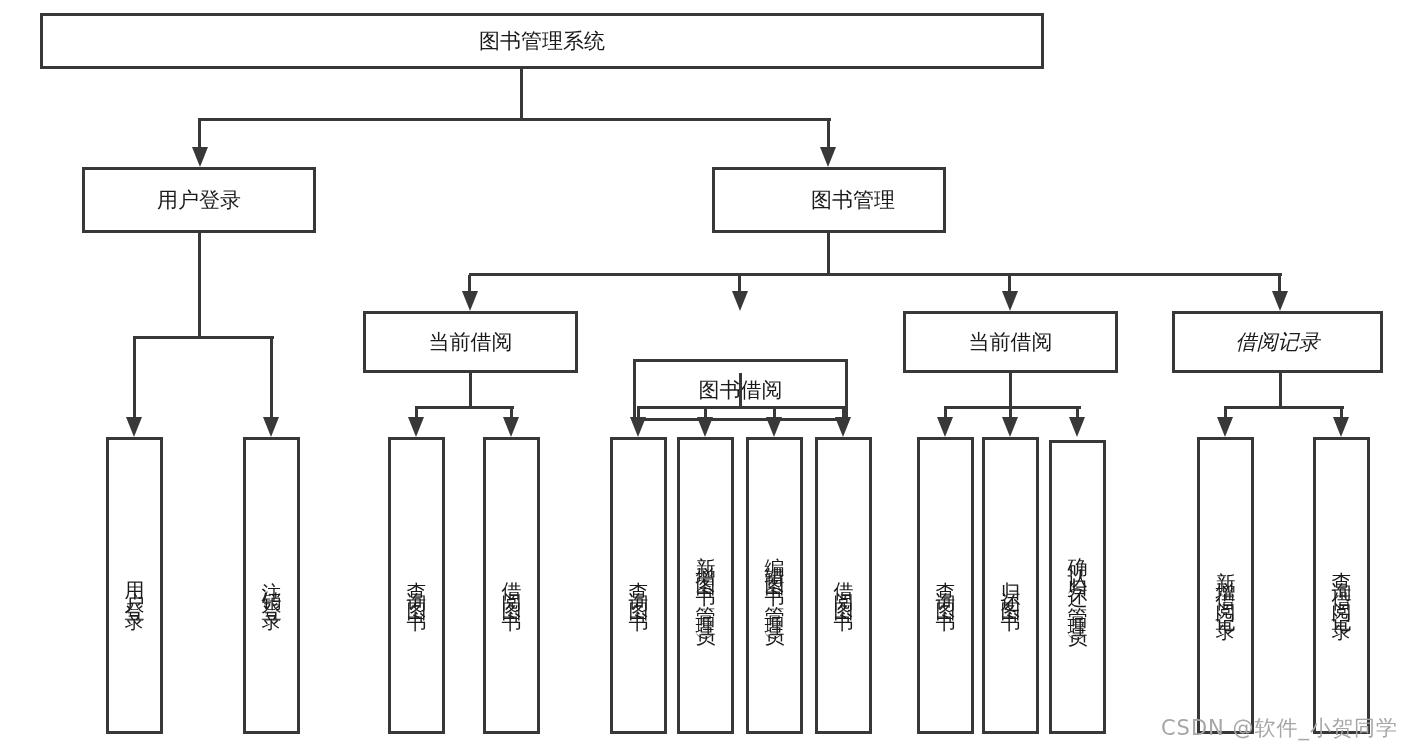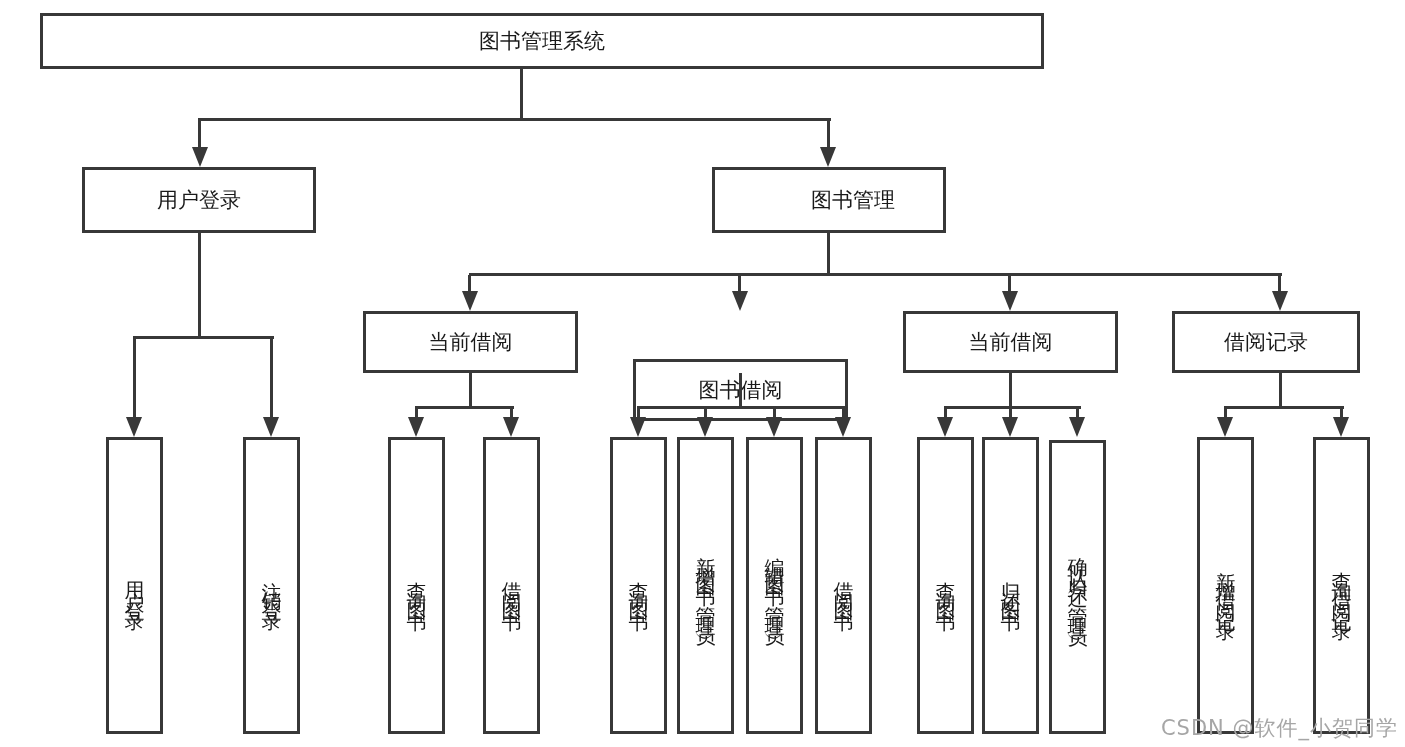--- a/index.html
+++ b/index.html
@@ -91,21 +91,21 @@
 
   <div class="box" style="left:363px;top:311px;width:215px;height:62px;">
     <span>当前借阅</span>
   </div>
   <div class="box" style="left:633px;top:311px;width:215px;height:62px;margin-top:48px;">
     <span>图书借阅</span>
   </div>
   <div class="box" style="left:903px;top:311px;width:215px;height:62px;align-items:center;">
     <span>当前借阅</span>
   </div>
-  <div class="box" style="left:1172px;top:311px;width:188px;height:62px;">
+  <div class="box" style="left:1172px;top:311px;width:211px;height:62px;font-style:italic;">
     <span>借阅记录</span>
   </div>
 
   <div class="vline" style="left:198px;top:233px;width:3px;height:105px;"></div>
   <div class="hline" style="left:133px;top:336px;width:141px;height:3px;"></div>
   <div class="vline" style="left:133px;top:338px;width:3px;height:82px;"></div>
   <div class="vline" style="left:270px;top:338px;width:3px;height:82px;"></div>
   <div class="arrow" style="left:126px;top:417px;"></div>
   <div class="arrow" style="left:263px;top:417px;"></div>
 

